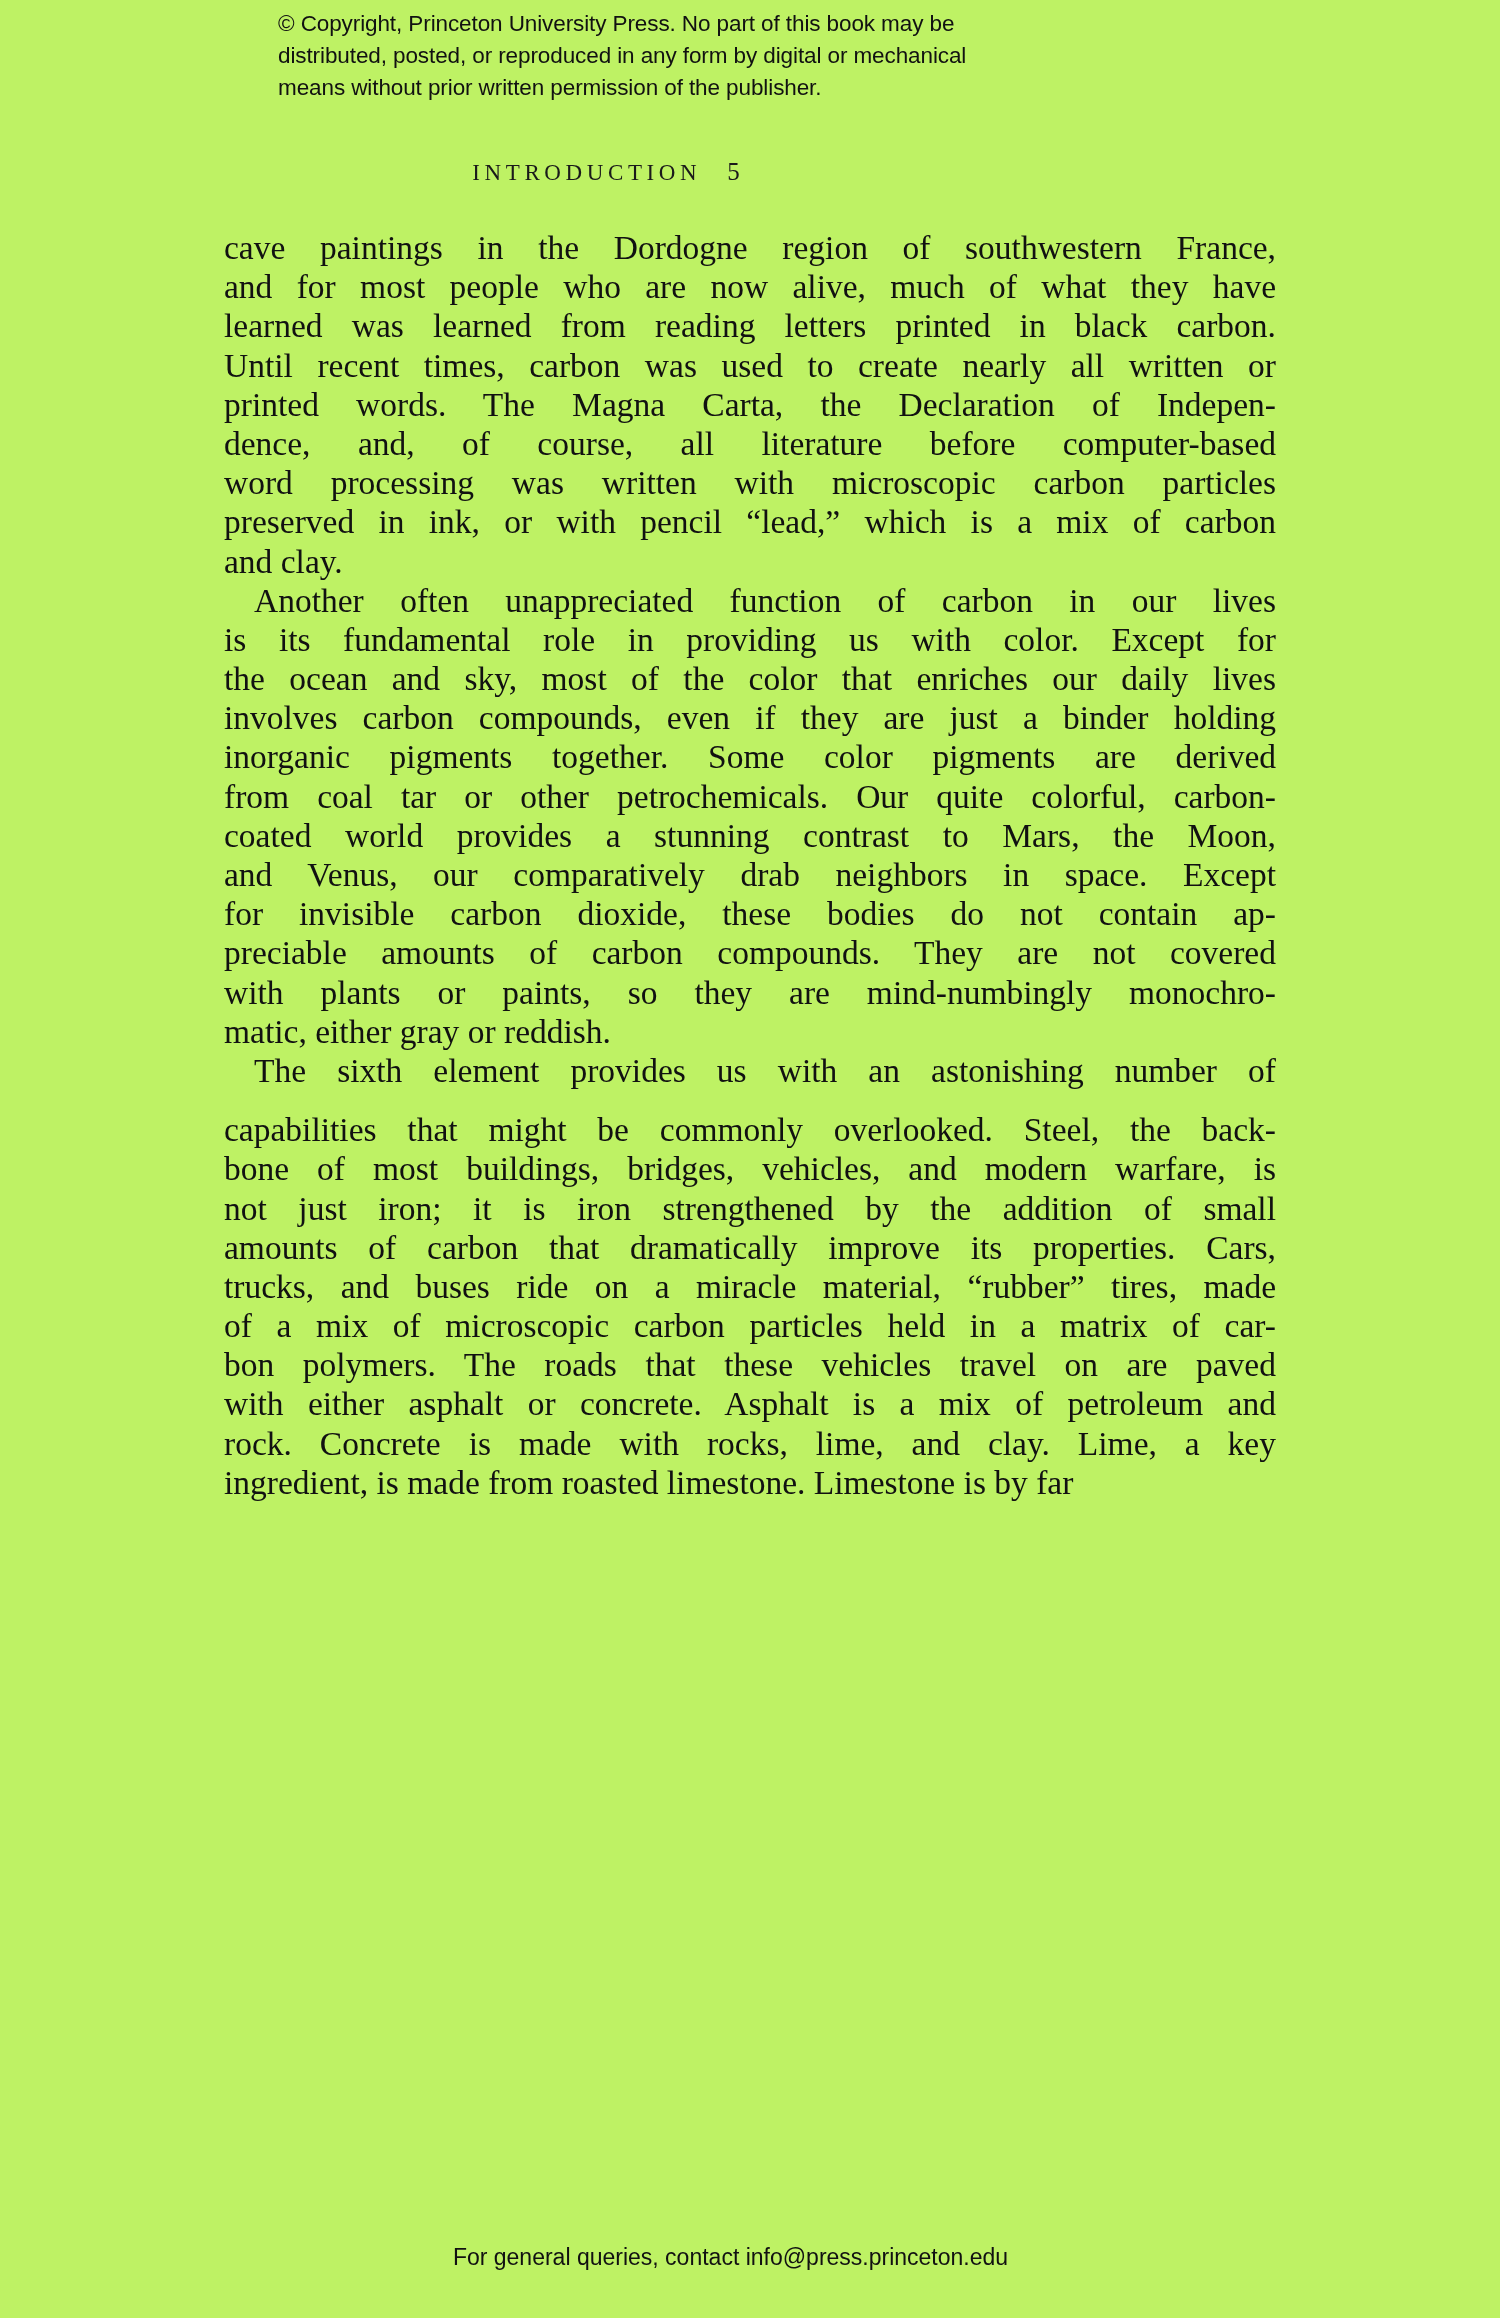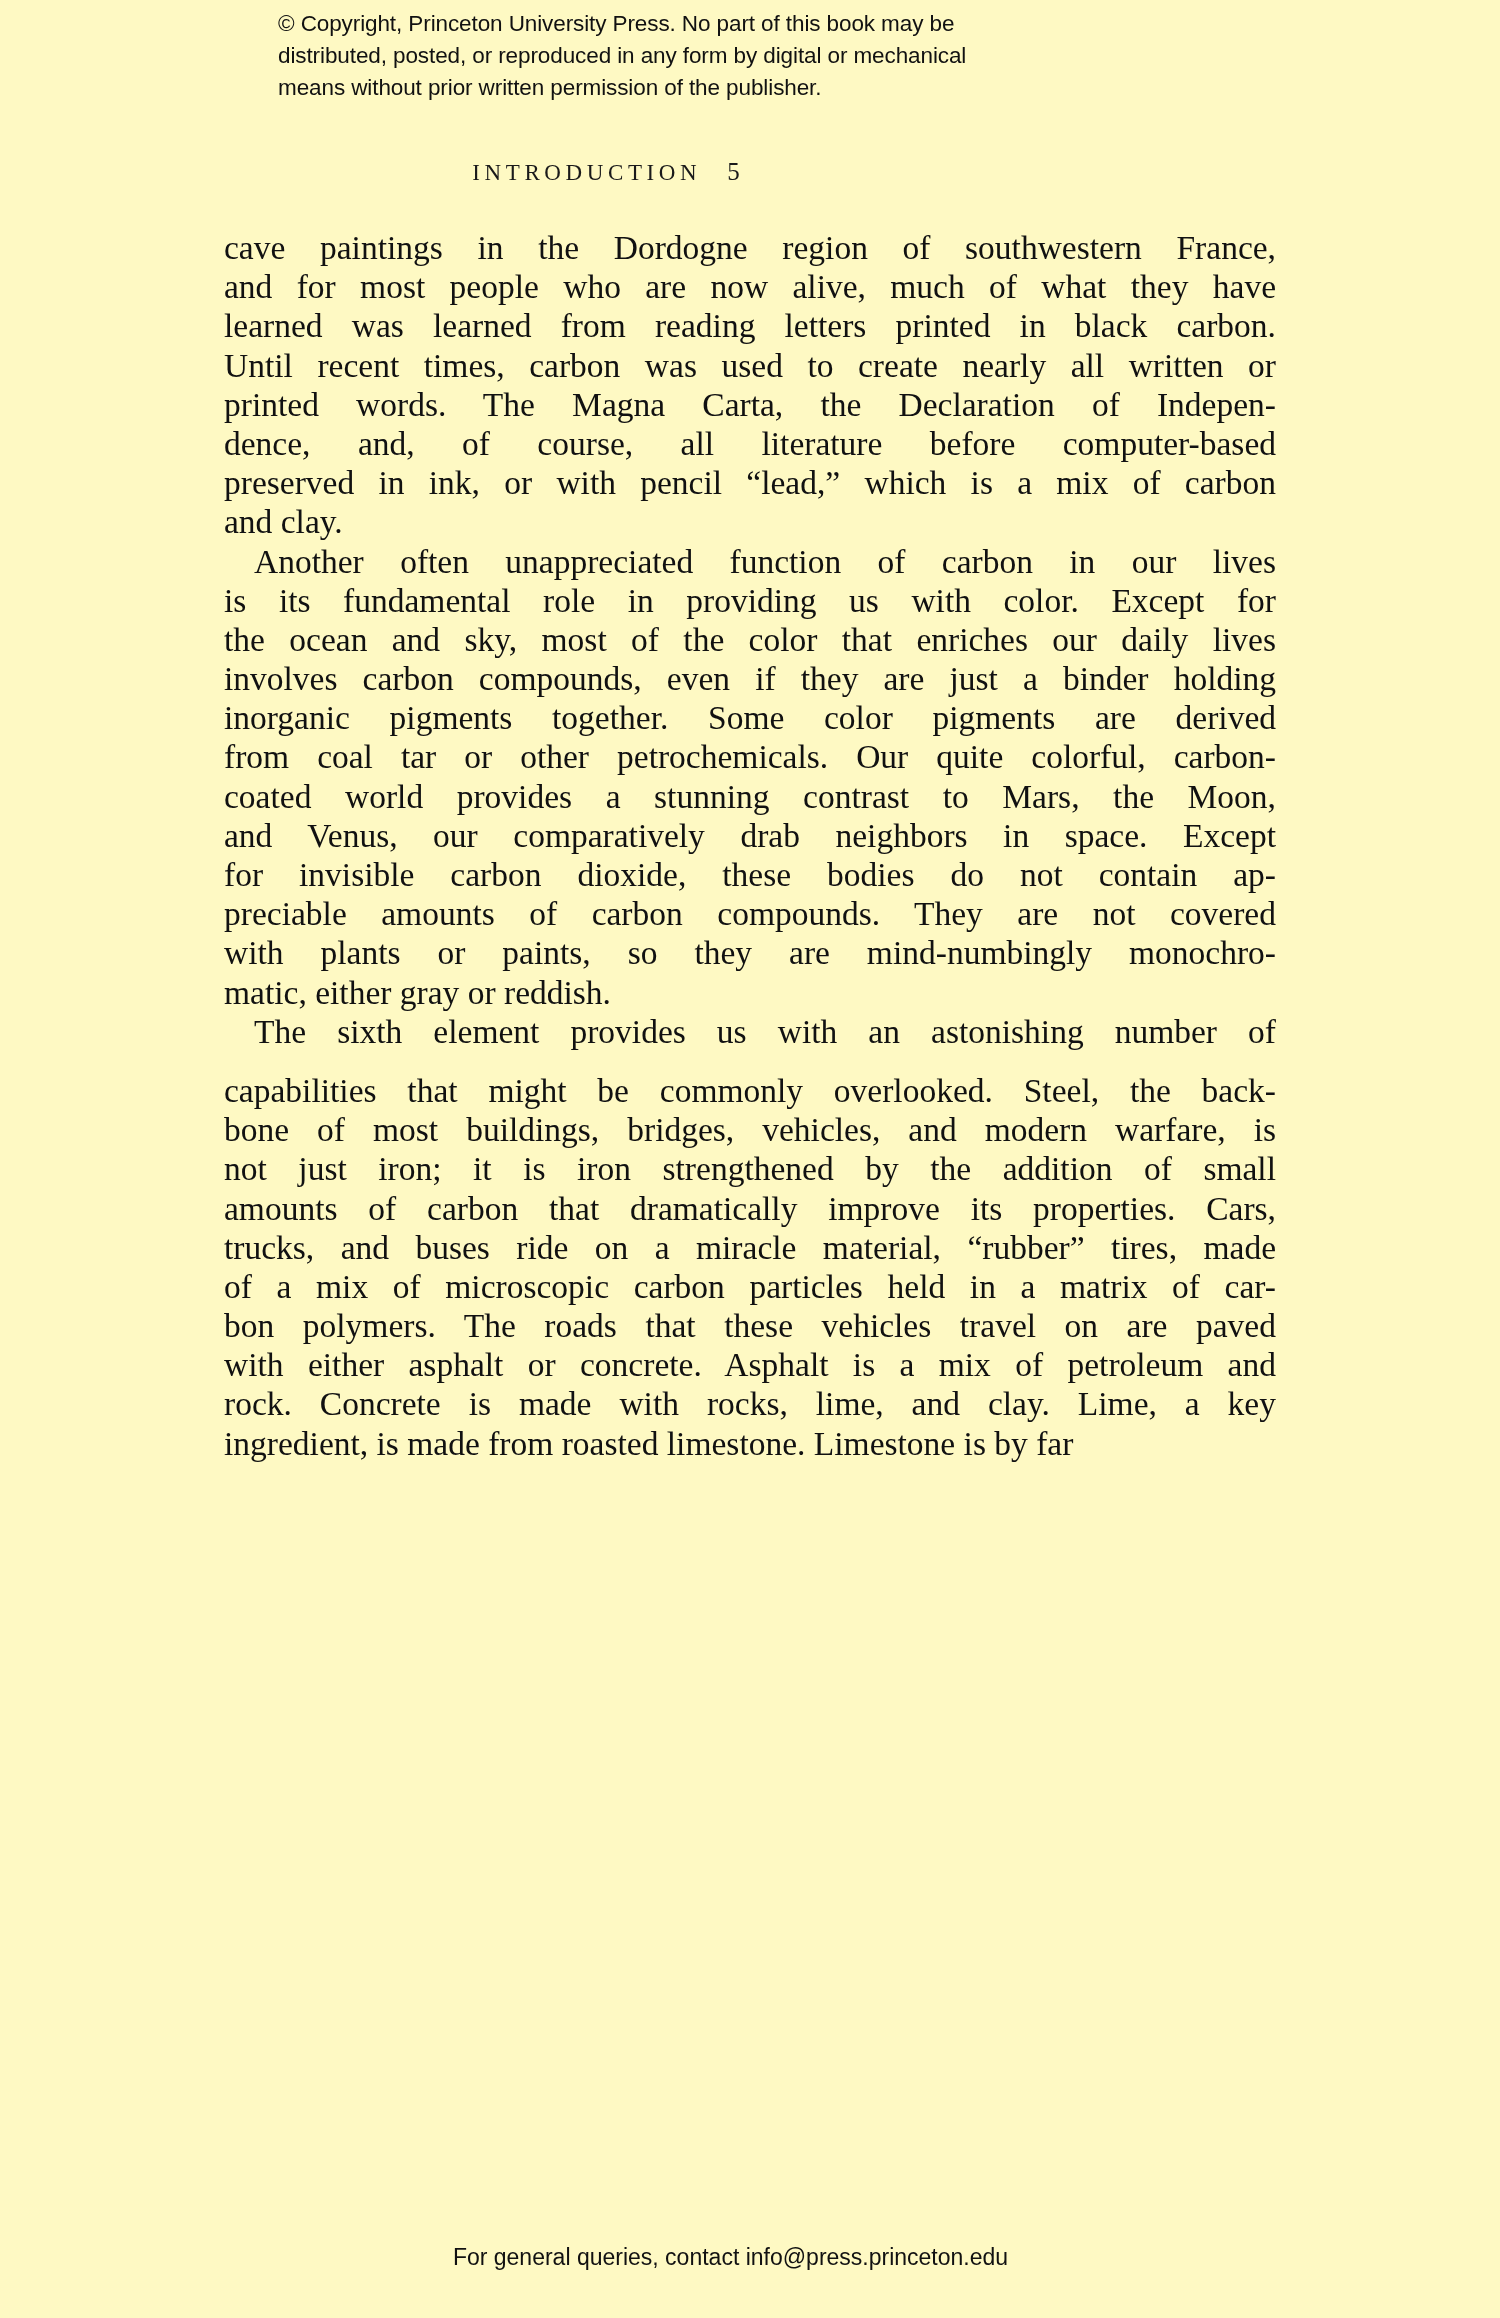--- a/index.html
+++ b/index.html
@@ -9,21 +9,21 @@
     background: #ffffff;
   }
   body {
     font-family: "Liberation Serif", "DejaVu Serif", serif;
     color: #000000;
   }
   .page {
     position: relative;
     width: 1500px;
     height: 2318px;
-    background: #fef9c3;
+    background: #bef264;
     overflow: hidden;
   }
 
   
   .copyright-notice {
     position: absolute;
     left: 278px;
     top: 8px;
     width: 660px;
     font-family: "Liberation Sans", "DejaVu Sans", sans-serif;
@@ -111,20 +111,21 @@
   </div>
 
   <div class="body-text">
       <p class="para">
         <span class="tline" style="word-spacing: 0px;">cave paintings in the Dordogne region of southwestern France,</span>
         <span class="tline" style="word-spacing: 0px;">and for most people who are now alive, much of what they have</span>
         <span class="tline" style="word-spacing: 0px;">learned was learned from reading letters printed in black carbon.</span>
         <span class="tline" style="word-spacing: 0px;">Until recent times, carbon was used to create nearly all written or</span>
         <span class="tline" style="word-spacing: 0px;">printed words. The Magna Carta, the Declaration of Indepen-</span>
         <span class="tline" style="word-spacing: 0px;">dence, and, of course, all literature before computer-based</span>
+        <span class="tline" style="word-spacing: 0px;">word processing was written with microscopic carbon particles</span>
         <span class="tline" style="word-spacing: 0px;">preserved in ink, or with pencil “lead,” which is a mix of carbon</span>
         <span class="tline last">and clay.</span>
       </p>
       <p class="para">
         <span class="tline indent" style="word-spacing: 0px;">Another often unappreciated function of carbon in our lives</span>
         <span class="tline" style="word-spacing: 0px;">is its fundamental role in providing us with color. Except for</span>
         <span class="tline" style="word-spacing: 0px;">the ocean and sky, most of the color that enriches our daily lives</span>
         <span class="tline" style="word-spacing: 0px;">involves carbon compounds, even if they are just a binder holding</span>
         <span class="tline" style="word-spacing: 0px;">inorganic pigments together. Some color pigments are derived</span>
         <span class="tline" style="word-spacing: 0px;">from coal tar or other petrochemicals. Our quite colorful, carbon-</span>

